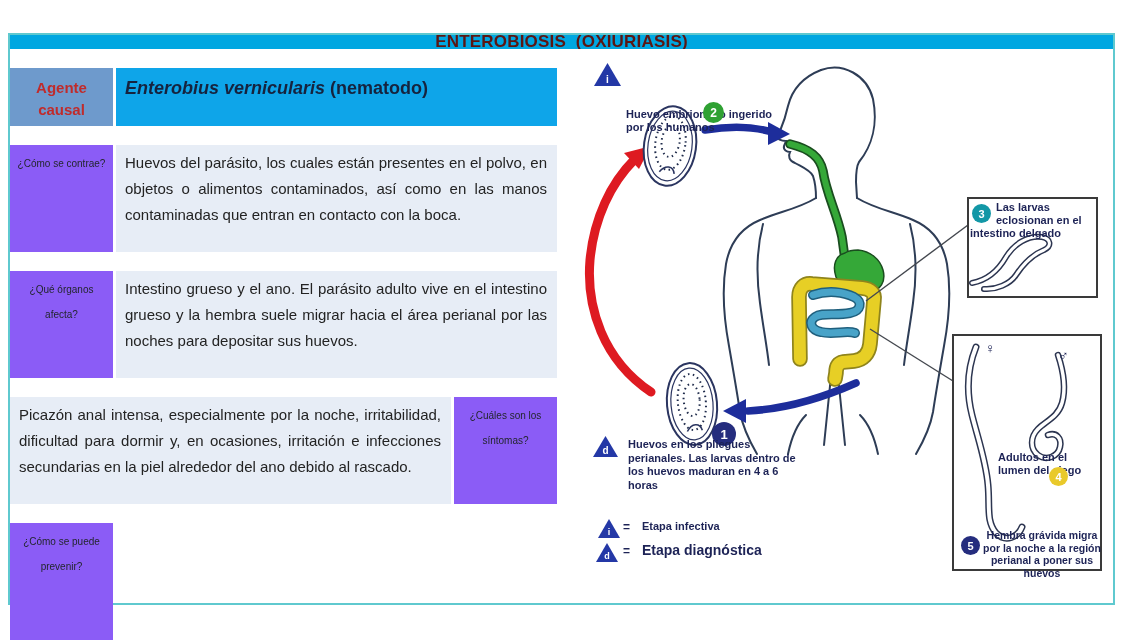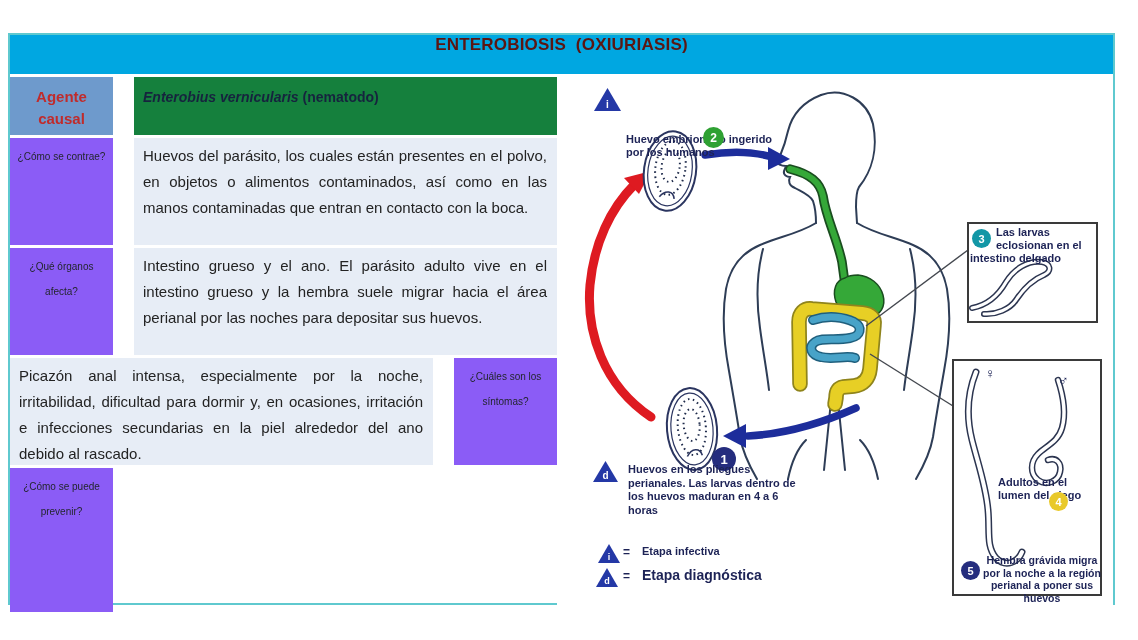--- a/index.html
+++ b/index.html
@@ -1,31 +1,31 @@
 <!DOCTYPE html>
 <html><head>
 <meta charset="utf-8">
 <style>
   html,body{margin:0;padding:0;background:#fff;width:1138px;height:640px;overflow:hidden;
     font-family:"Liberation Sans", sans-serif;}
   .slide{position:absolute;left:8px;top:33px;width:1107px;height:572px;
     border:2px solid #5fc9cf;background:#fff;box-sizing:border-box;}
-  .titlebar{height:39px;background:#00a7e1;display:flex;align-items:flex-start;justify-content:center;}
+  .titlebar{height:14px;background:#00a7e1;display:flex;align-items:center;justify-content:center;}
   .titlebar span{font-size:17px;font-weight:bold;color:#5b1612;white-space:pre;letter-spacing:.2px;}
   .content{position:relative;display:flex;height:537px;}
   
   .qtable{width:547px;flex:none;}
-  .trow{display:flex;gap:21px;margin-top:3px;}
+  .trow{display:flex;gap:3px;margin-top:19px;}
   .cell{box-sizing:border-box;}
   .qcell{width:103px;flex:none;background:#8b5cf6;color:#23262e;font-size:10px;line-height:25px;
     text-align:center;padding:6px 2px 0 2px;}
   .acell{flex:1;background:#e7edf6;color:#232323;font-size:15px;line-height:26px;
     text-align:justify;padding:5px 10px 0 9px;}
   .trow.hdr .qcell{background:#6e9acc;color:#c02b2b;font-weight:bold;font-size:15px;line-height:22px;padding-top:9px;}
-  .trow.hdr .acell{background:#15803d;color:#16233e;font-weight:bold;font-size:14px;text-align:left;padding-top:7px;}
+  .trow.hdr .acell{background:#0ea5e9;color:#16233e;font-weight:bold;font-size:18px;text-align:left;padding-top:7px;}
   .species{font-style:italic;}
   .h58{height:58px;}.h107{height:107px;}.h144{height:144px;}
   
   .diagram{position:relative;flex:1;background:#fff;}
   .diagram svg{position:absolute;left:0;top:0;}
   .dlabel{position:absolute;color:#1d2356;font-weight:bold;font-size:11px;line-height:13px;}
   .badge{position:absolute;border-radius:50%;color:#fff;font-weight:bold;
     display:flex;align-items:center;justify-content:center;}
   .b-green{background:#2fa133;}
   .b-navy{background:#252d7e;}

